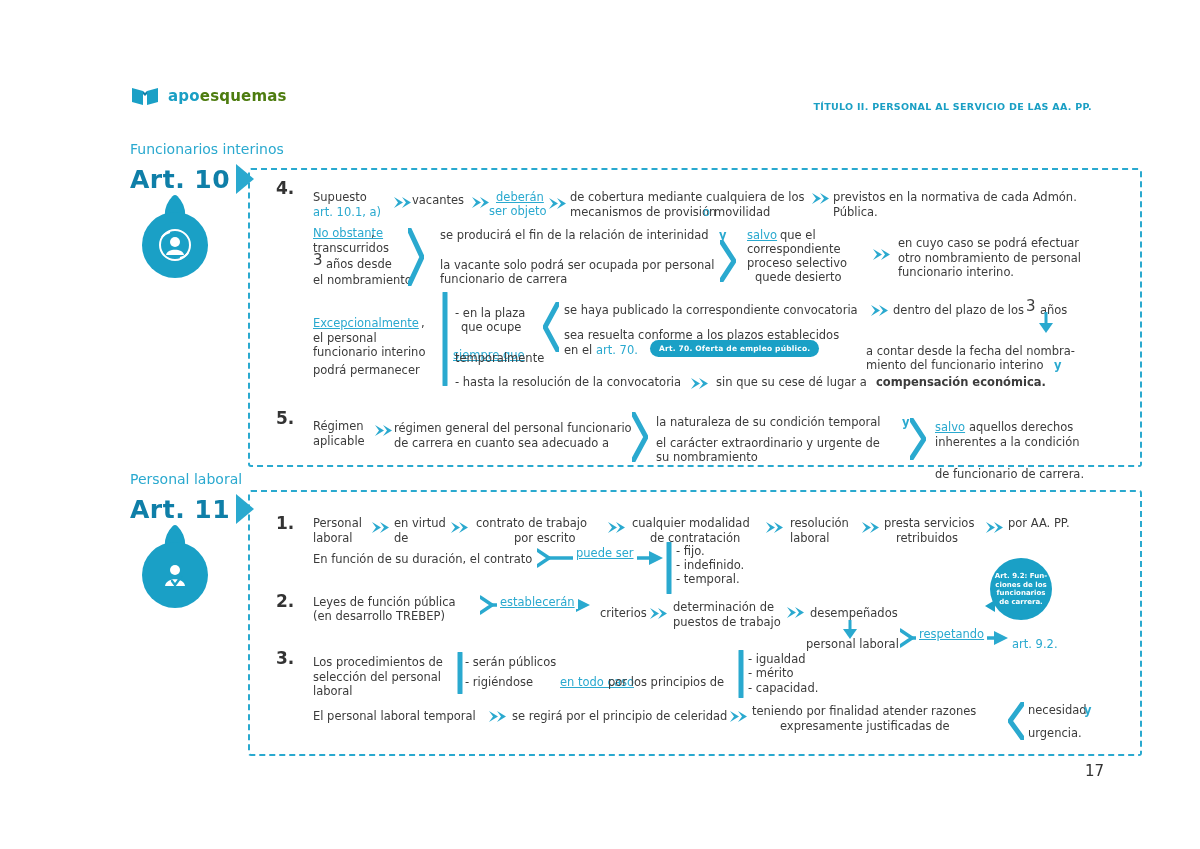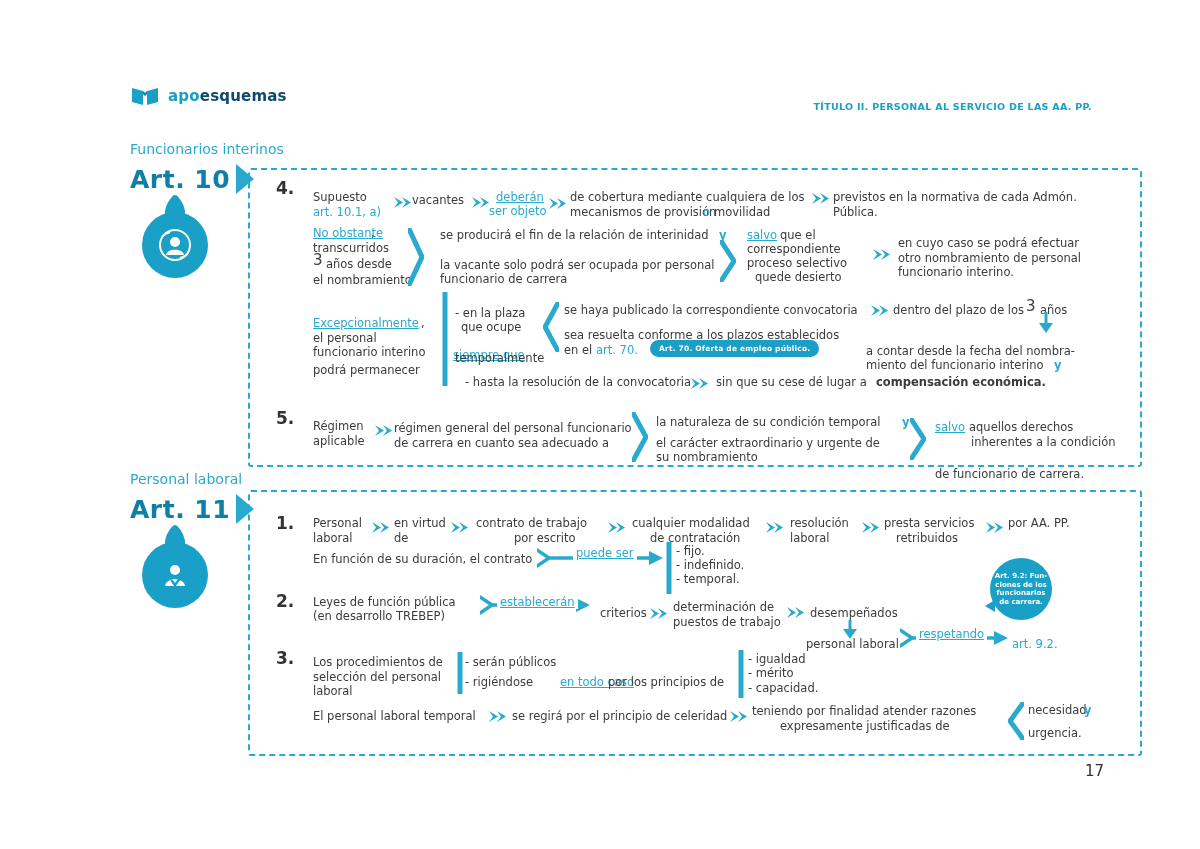--- a/index.html
+++ b/index.html
@@ -11,21 +11,21 @@
     position:relative;
     overflow:hidden;
   }
   .page{position:absolute;left:0;top:0;width:1200px;height:849px;}
 
   
   .logo{position:absolute;left:130px;top:84px;display:flex;align-items:center;gap:8px;}
   .logo-mark{width:30px;height:24px;}
   .logo-text{font-size:15px;font-weight:bold;letter-spacing:.2px;}
   .logo-text .apo{color:#1a9fc4;}
-  .logo-text .esq{color:#0c4a6e;}
+  .logo-text .esq{color:#4d7c0f;}
   .header-title{
     position:absolute;right:108px;top:101px;
     font-size:9.5px;font-weight:bold;color:#1a9fc4;letter-spacing:.3px;
   }
 
   
   .dashed{
     position:absolute;
     border:2px dashed #2aa9cf;
     border-radius:3px;
@@ -291,21 +291,21 @@
   <div class="lnarr" style="left:1036px;top:312px;">
     <svg width="20" height="22" viewBox="0 0 20 22">
         <path d="M10 0 L10 12" stroke="#2aa9cf" stroke-width="3"></path>
         <path d="M3 11 L10 21 L17 11 Z" fill="#2aa9cf"></path>
       </svg>
   </div>
   <div class="t" style="left:866px;top:344px;">a contar desde la fecha del nombra-</div>
   <div class="t" style="left:866px;top:358px;">miento del funcionario interino</div>
   <div class="t blue bold" style="left:1054px;top:358px;">y</div>
 
-  <div class="t" style="left:455px;top:375px;margin-left:10px;">- hasta la resolución de la convocatoria</div>
+  <div class="t" style="left:455px;top:375px;">- hasta la resolución de la convocatoria</div>
   <div class="arr" style="left:691px;top:377px;">
     <svg width="18" height="13" viewBox="0 0 18 13">
         <path d="M0 1 L9 6.5 L0 12 L4 6.5 Z" fill="#2aa9cf"></path>
         <path d="M8 1 L17 6.5 L8 12 L12 6.5 Z" fill="#2aa9cf"></path>
       </svg>
   </div>
   <div class="t" style="left:716px;top:375px;">sin que su cese dé lugar a</div>
   <div class="t bold" style="left:876px;top:375px;">compensación económica.</div>
 
   <div class="num" style="left:276px;top:408px;">5.</div>
@@ -330,21 +330,21 @@
   <div class="t" style="left:656px;top:436px;">el carácter extraordinario y urgente de</div>
   <div class="t" style="left:656px;top:450px;">su nombramiento</div>
 
   <div class="brk" style="left:910px;top:418px;">
     <svg width="16" height="42" viewBox="0 0 16 42">
         <path d="M1 1 L14 21 L1 41" fill="none" stroke="#2aa9cf" stroke-width="5" stroke-linecap="round" stroke-linejoin="round"></path>
       </svg>
   </div>
   <div class="t blue ul" style="left:935px;top:420px;">salvo</div>
   <div class="t" style="left:969px;top:420px;">aquellos derechos</div>
-  <div class="t" style="left:971px;top:435px;">inherentes a la condición</div>
+  <div class="t" style="left:935px;top:435px;">inherentes a la condición</div>
   <div class="t" style="left:935px;top:467px;">de funcionario de carrera.</div>
 
   <div class="num" style="left:276px;top:513px;">1.</div>
   <div class="t" style="left:313px;top:516px;">Personal</div>
   <div class="t" style="left:313px;top:531px;">laboral</div>
   <div class="arr" style="left:372px;top:521px;">
     <svg width="18" height="13" viewBox="0 0 18 13">
         <path d="M0 1 L9 6.5 L0 12 L4 6.5 Z" fill="#2aa9cf"></path>
         <path d="M8 1 L17 6.5 L8 12 L12 6.5 Z" fill="#2aa9cf"></path>
       </svg>

